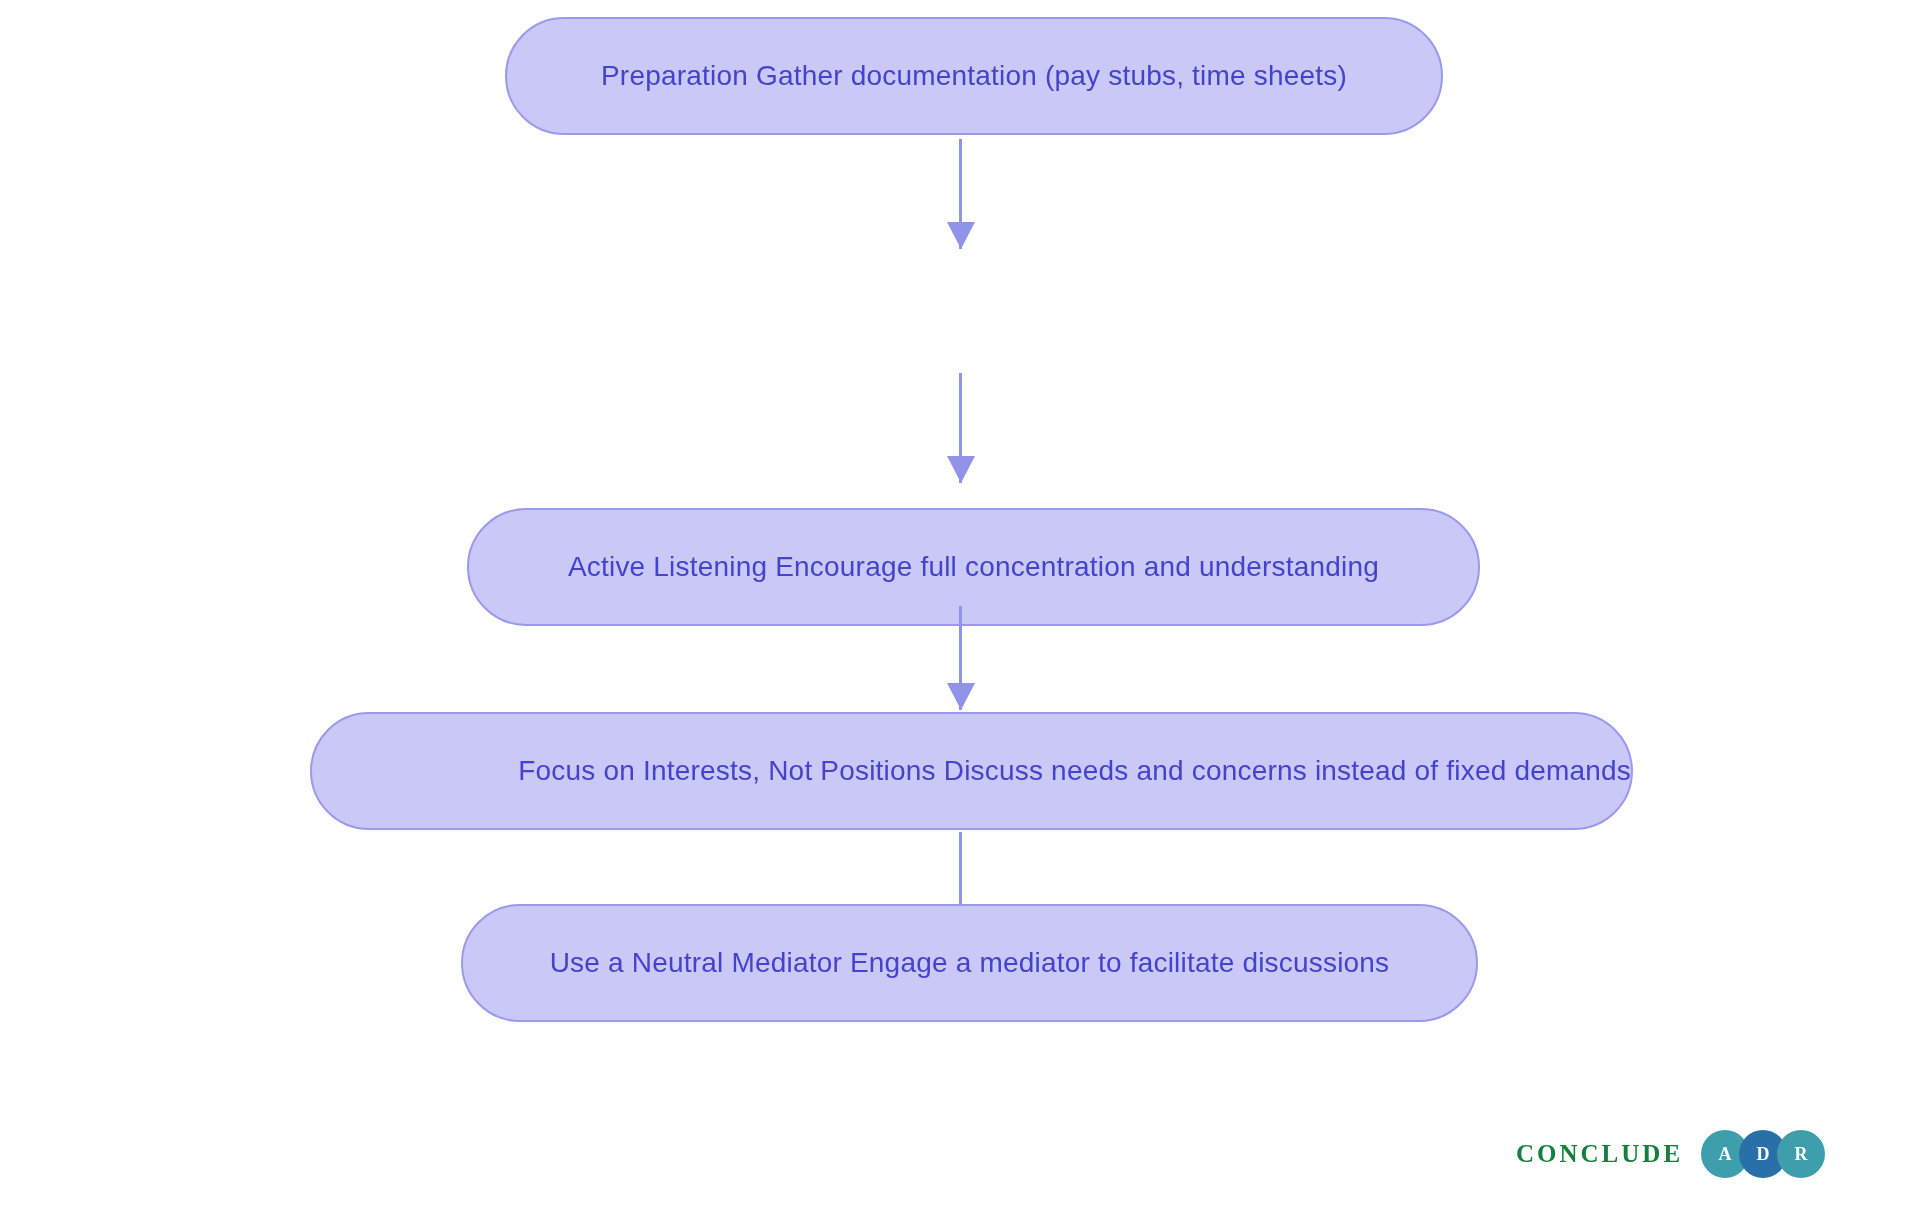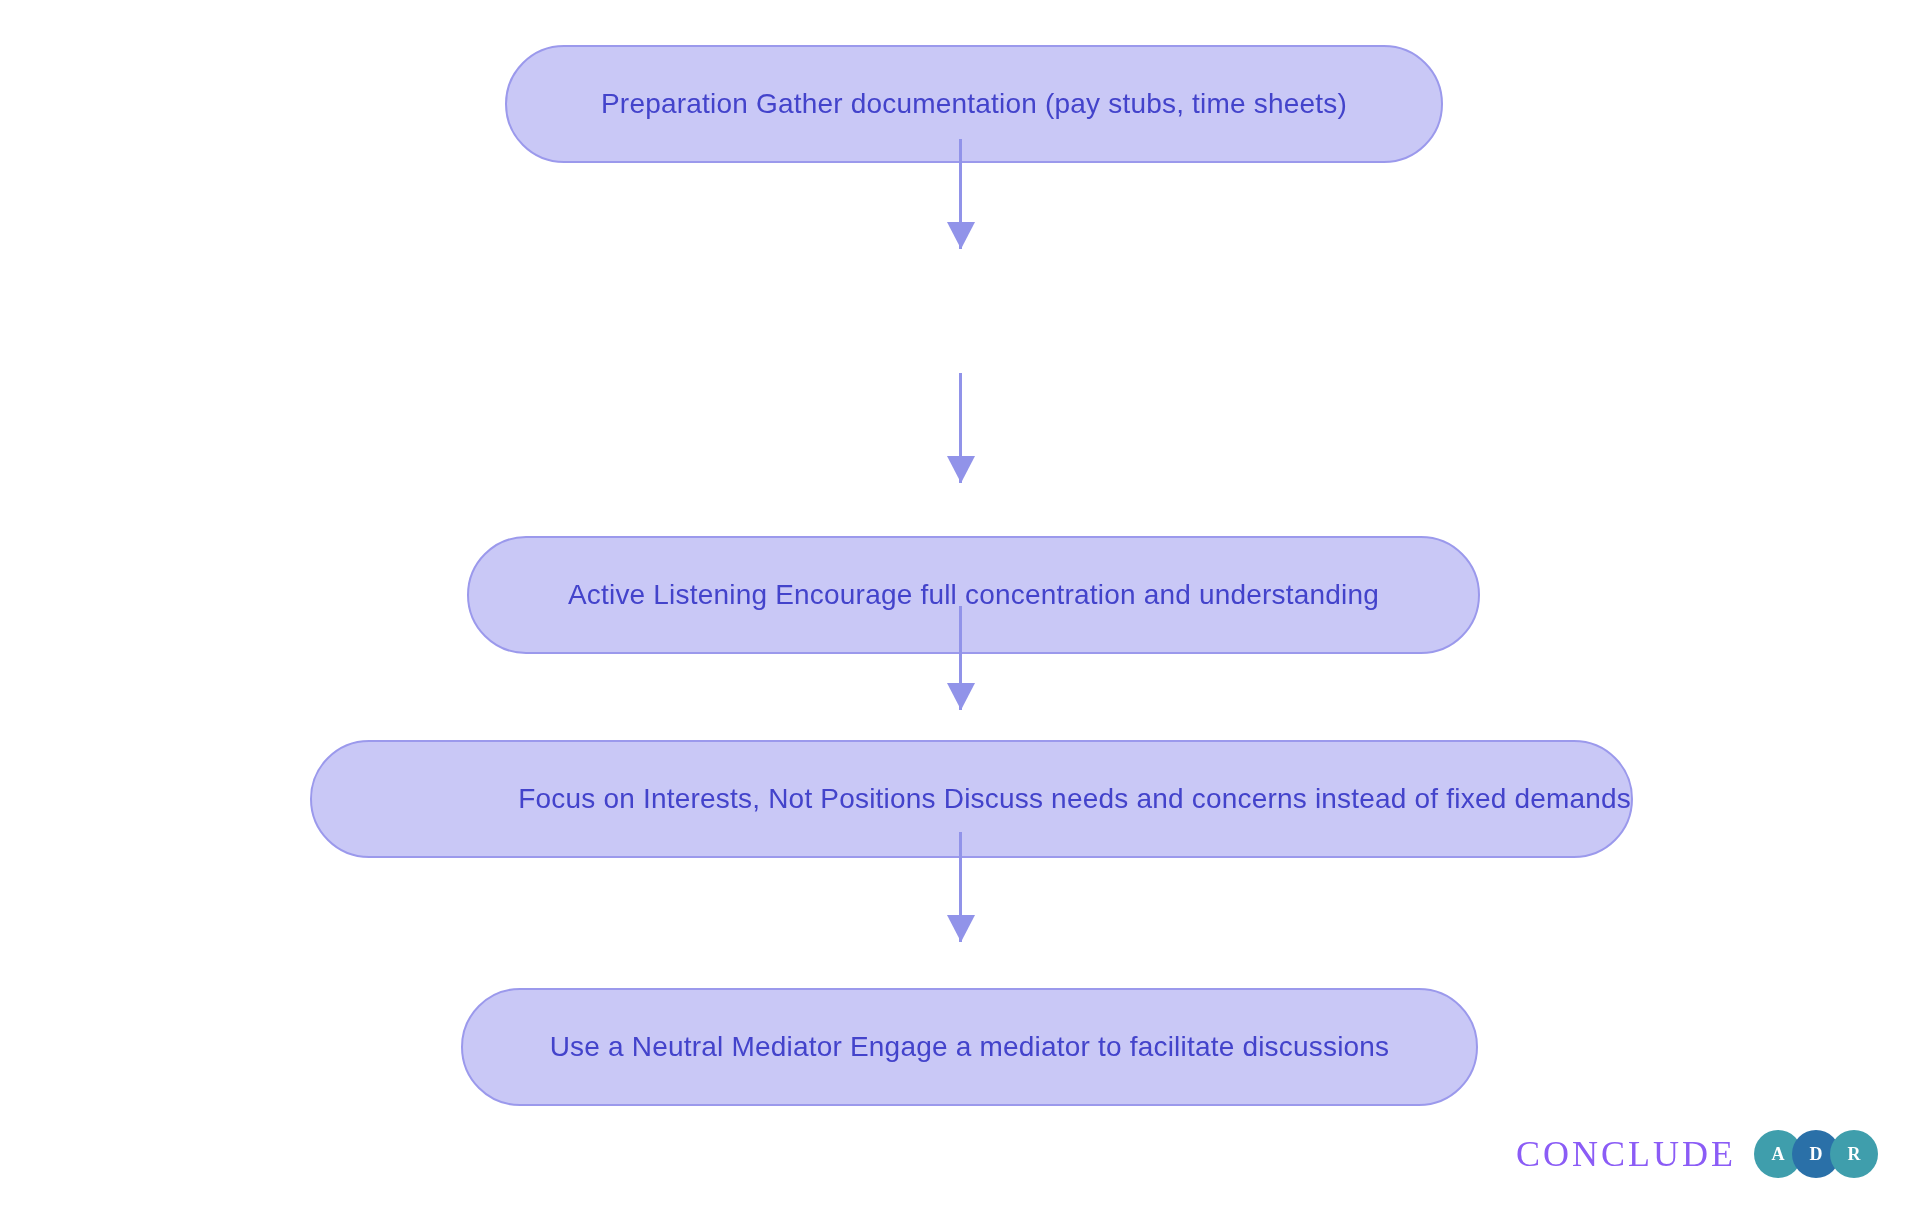--- a/index.html
+++ b/index.html
@@ -18,35 +18,34 @@
   .flow-node {
     position: absolute;
     background: #c9c8f6;
     border: 2px solid #9b99ec;
     border-radius: 60px;
     display: flex;
     align-items: center;
     justify-content: center;
     box-sizing: border-box;
     height: 118px;
-    margin-top: 28px;
   }
   .node-label {
     color: #4343cb;
     font-size: 28px;
     font-weight: 400;
     letter-spacing: 0.2px;
     text-align: center;
     white-space: nowrap;
   }
   .node-1 { left: 505px;  top: 17px;  width: 938px;  }
   .node-2 { left: 493px;  top: 253px; width: 966px;  }
   .node-3 { left: 467px;  top: 508px; width: 1013px; }
   .node-4 { left: 310px;  top: 712px; width: 1323px; justify-content: flex-end; }
-  .node-5 { left: 461px;  top: 960px; width: 1017px; }
+  .node-5 { left: 461px;  top: 904px; width: 1017px; }
 
   .flow-arrow {
     position: absolute;
     width: 3px;
     background: #9193e9;
     left: 959px;
   }
   .flow-arrow::after {
     content: "";
     position: absolute;
@@ -66,24 +65,24 @@
 
   .brand {
     position: absolute;
     left: 1516px;
     top: 1130px;
     display: flex;
     align-items: center;
   }
   .wordmark {
     font-family: "Liberation Serif", serif;
-    font-weight: 400;
-    font-size: 36px;
+    font-weight: 700;
+    font-size: 25px;
     letter-spacing: 3px;
-    color: #8b5cf6;
+    color: #15803d;
     margin-right: 18px;
   }
   .badges {
     display: flex;
     align-items: center;
     position: relative;
   }
   .badge {
     width: 48px;
     height: 48px;

